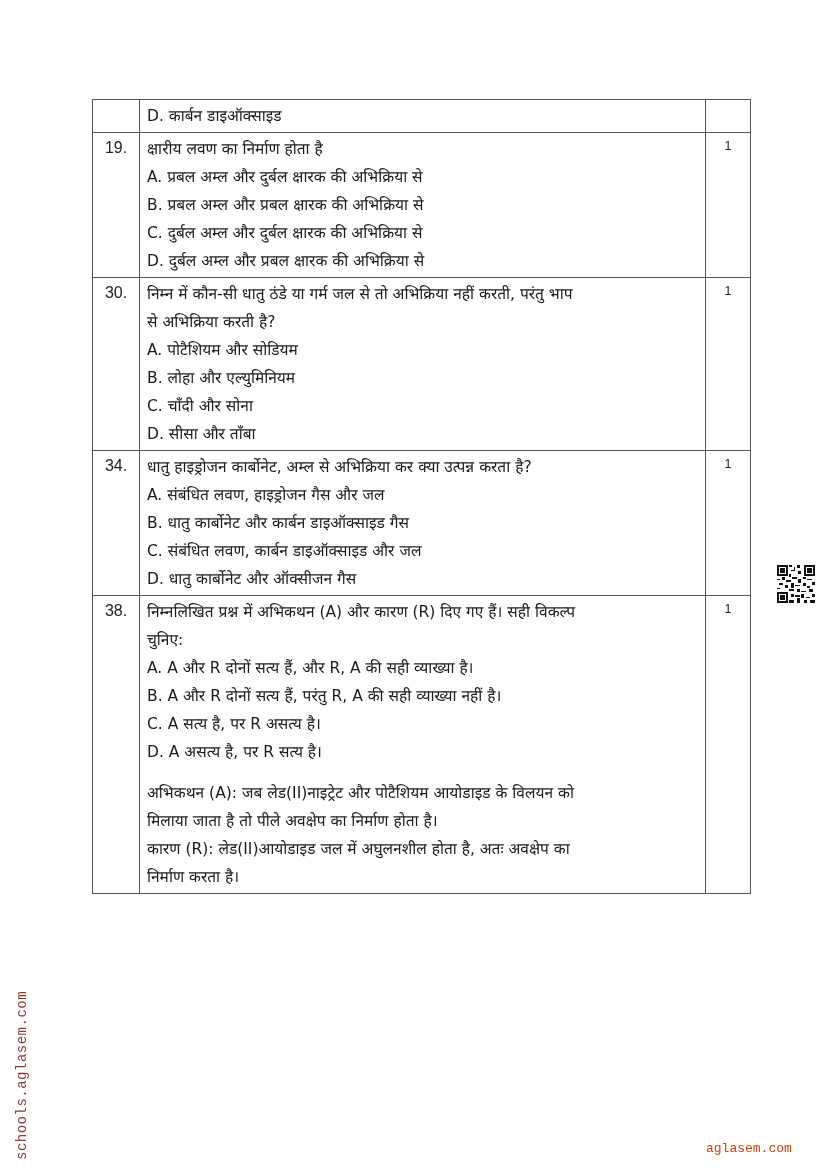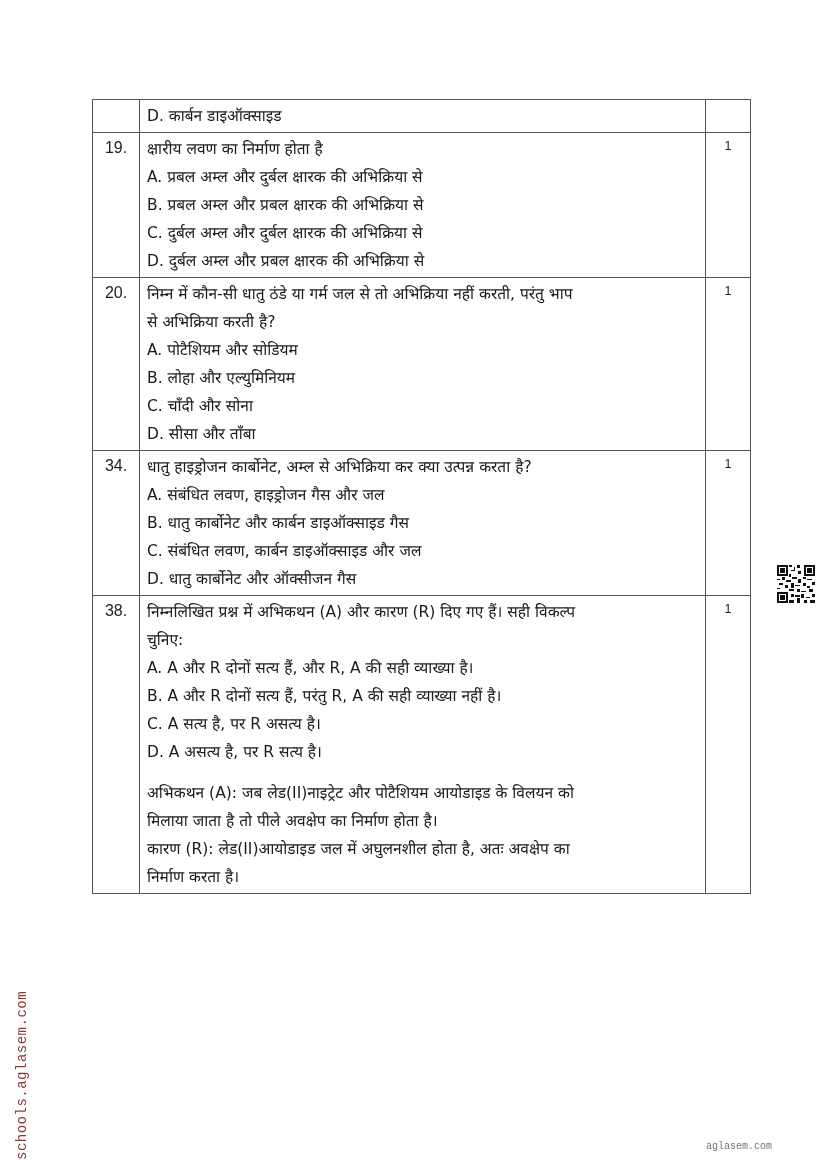--- a/index.html
+++ b/index.html
@@ -80,22 +80,22 @@
       font-size: 14px;
       color: #8b3a3a;
       white-space: nowrap;
       letter-spacing: 0.5px;
     }
     .footer-watermark {
       position: absolute;
       left: 706px;
       top: 1141px;
       font-family: "Liberation Mono", "DejaVu Sans Mono", monospace;
-      font-size: 10px;
-      color: #737373;
+      font-size: 13px;
+      color: #c2410c;
       white-space: nowrap;
     }
   </style>
 </head>
 <body>
 
 <div class="page">
 
   <table class="qtable">
     <colgroup>
@@ -119,21 +119,21 @@
           <div class="line">क्षारीय लवण का निर्माण होता है</div>
           <div class="line">A. प्रबल अम्ल और दुर्बल क्षारक की अभिक्रिया से</div>
           <div class="line">B. प्रबल अम्ल और प्रबल क्षारक की अभिक्रिया से</div>
           <div class="line">C. दुर्बल अम्ल और दुर्बल क्षारक की अभिक्रिया से</div>
           <div class="line">D. दुर्बल अम्ल और प्रबल क्षारक की अभिक्रिया से</div>
         </td>
         <td class="marks">1</td>
       </tr>
 
       <tr>
-        <td class="num">20.</td>
+        <td class="num">30.</td>
         <td class="body">
           <div class="line">निम्न में कौन-सी धातु ठंडे या गर्म जल से तो अभिक्रिया नहीं करती, परंतु भाप</div>
           <div class="line">से अभिक्रिया करती है?</div>
           <div class="line">A. पोटैशियम और सोडियम</div>
           <div class="line">B. लोहा और एल्युमिनियम</div>
           <div class="line">C. चाँदी और सोना</div>
           <div class="line">D. सीसा और ताँबा</div>
         </td>
         <td class="marks">1</td>
       </tr>

